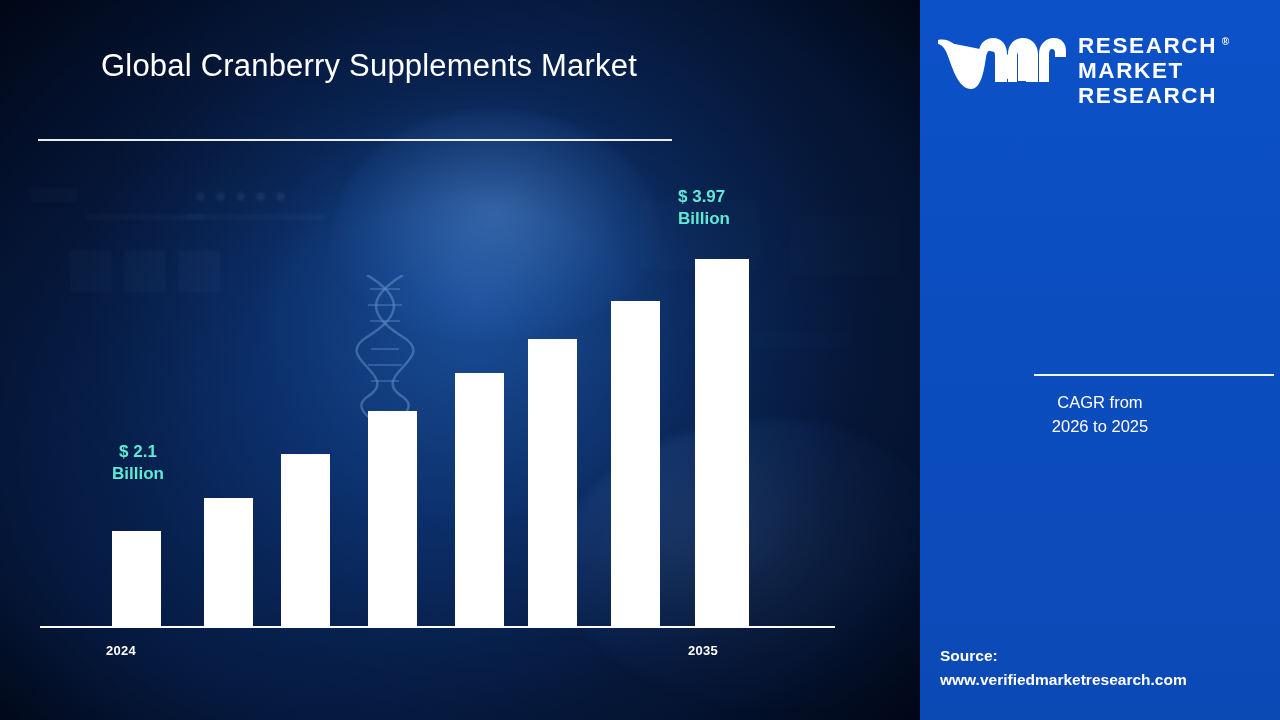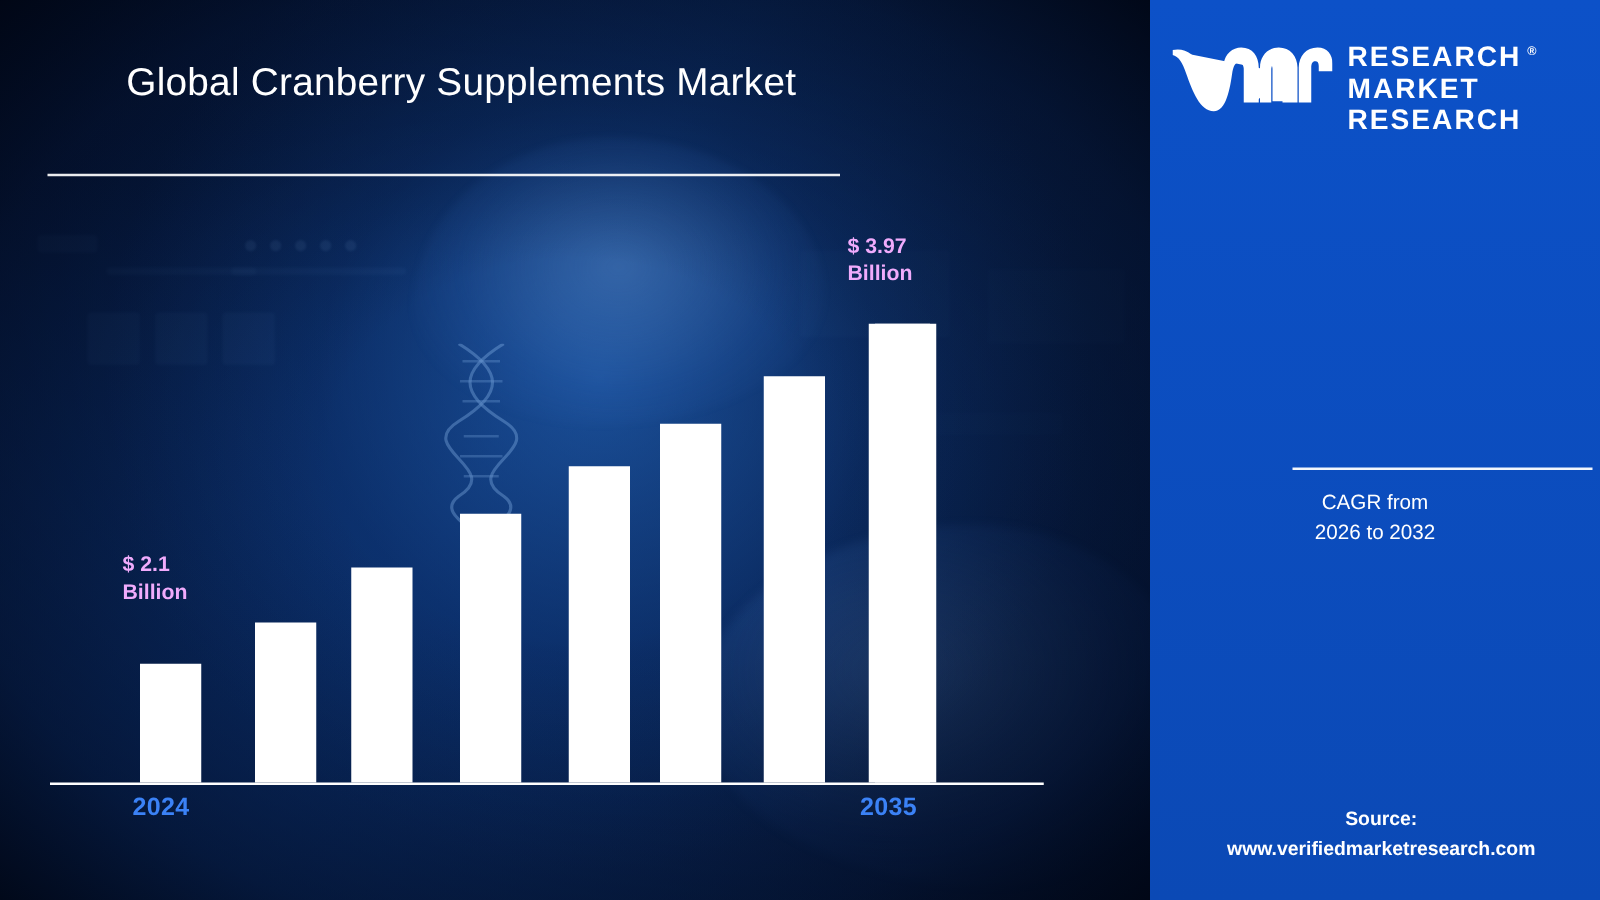--- a/index.html
+++ b/index.html
@@ -134,31 +134,31 @@
     height: 420px;
   }
   .bar {
     position: absolute;
     bottom: 0;
     width: 49px;
     background: #ffffff;
   }
   .bar-label {
     position: absolute;
-    color: #f0abfc;
+    color: #5eead4;
     font-size: 17px;
     font-weight: bold;
     line-height: 22px;
     white-space: pre-line;
   }
   .x-label {
     position: absolute;
     bottom: 12px;
-    color: #3b82f6;
-    font-size: 20px;
+    color: #ffffff;
+    font-size: 13px;
     font-weight: bold;
     letter-spacing: 0.3px;
     margin-top: 44px;
   }
 
   
   .right {
     position: relative;
     width: 360px;
     height: 720px;
@@ -228,21 +228,20 @@
   }
   .source {
     position: absolute;
     left: 20px;
     bottom: 28px;
     width: 330px;
     color: #ffffff;
     font-size: 15.5px;
     font-weight: bold;
     line-height: 24px;
-    text-align: center;
   }
 </style>
 </head>
 <body>
 
 <div class="page">
 
   <div class="left">
     <div class="bg-layer"></div>
 
@@ -296,21 +295,21 @@
         <div class="bar" style="left:488px; height:287px;"></div>
         <div class="bar" style="left:571px; height:325px;"></div>
         <div class="bar" style="left:660px; height:367px;"></div>
 
       </div>
 
       <div class="bars">
         <div class="bar" style="left:655px; height:367px;"></div>
       </div>
 
-      <div class="bar-label" style="left:58px; bottom:185px;">$ 2.1
+      <div class="bar-label" style="left:72px; bottom:185px;text-align:center;">$ 2.1
 Billion</div>
       <div class="bar-label" style="left:638px; bottom:440px;">$ 3.97
 Billion</div>
 
       <div class="axis"></div>
 
       <div class="x-label" style="left:66px;">2024</div>
       <div class="x-label" style="left:648px;">2035</div>
     </div>
   </div>
@@ -327,20 +326,20 @@
       <div class="logo-text">
         <div>RESEARCH</div>
         <div>MARKET</div>
         <div>RESEARCH</div>
         <span class="logo-reg">®</span>
       </div>
     </div>
 
     <div class="cagr-rule"></div>
     <div class="cagr-caption">CAGR from
-2026 to 2032</div>
+2026 to 2025</div>
 
     <div class="source">
       <div>Source:</div>
       <div>www.verifiedmarketresearch.com</div>
     </div>
   </div>
 </div>
 
 </body></html>

